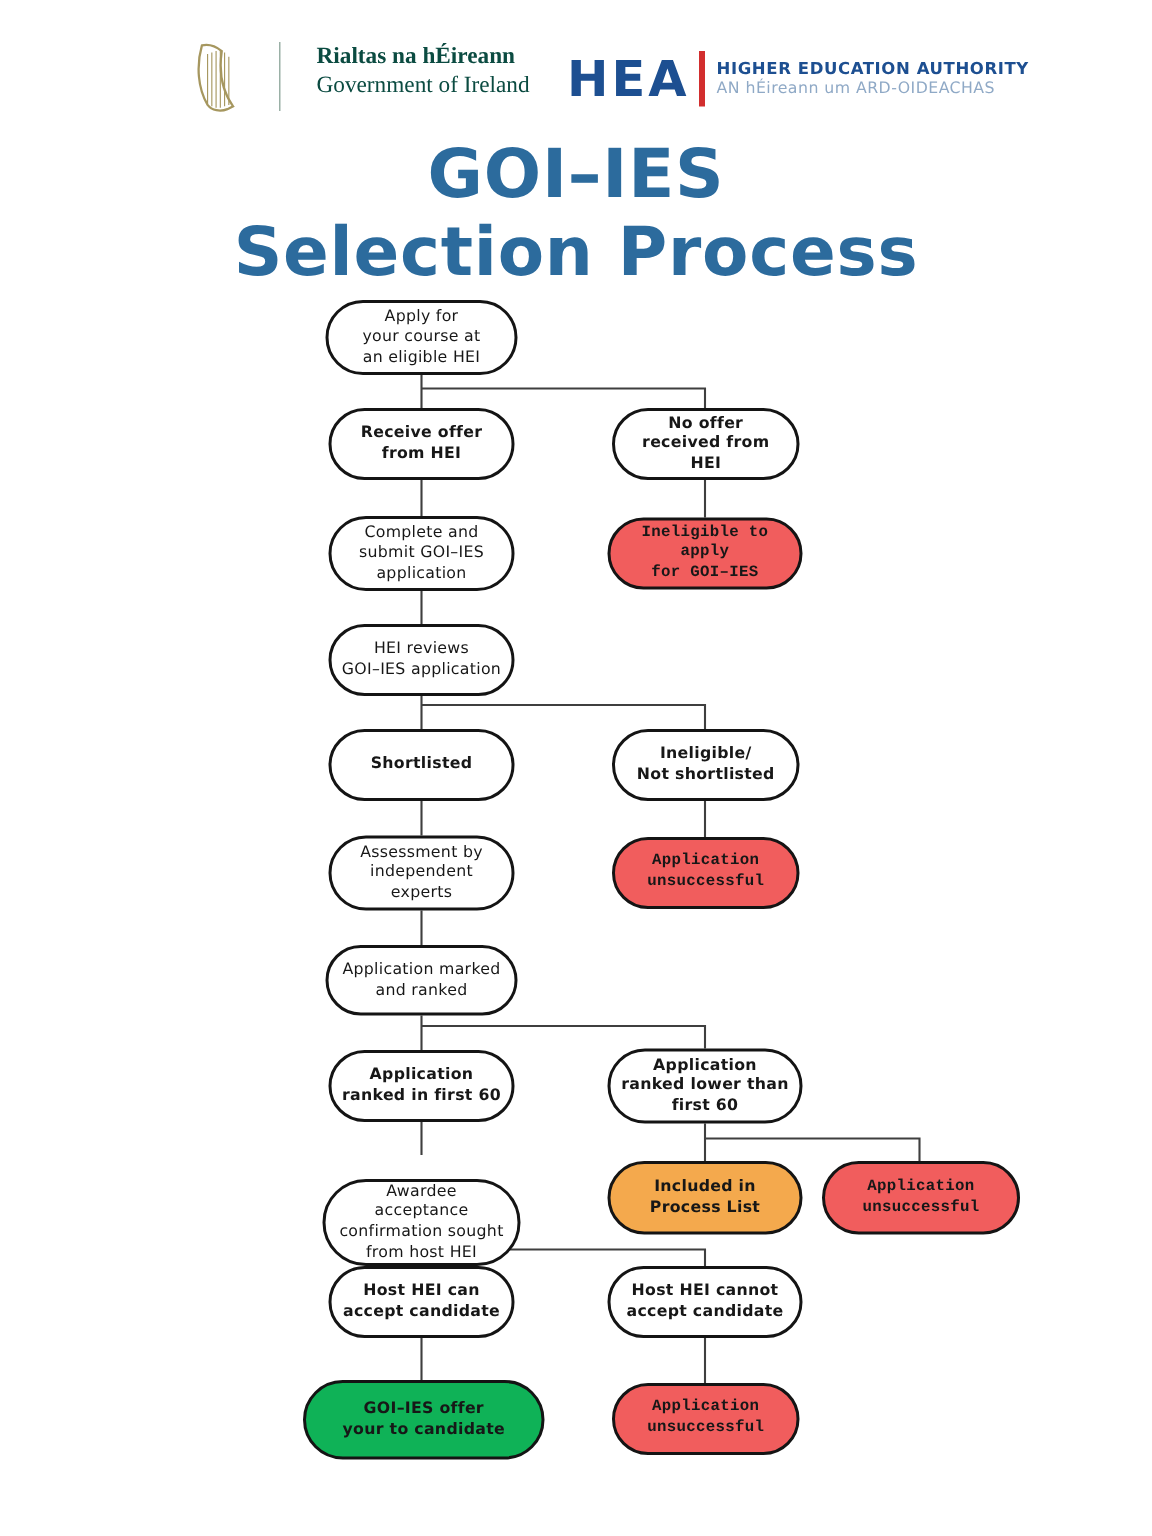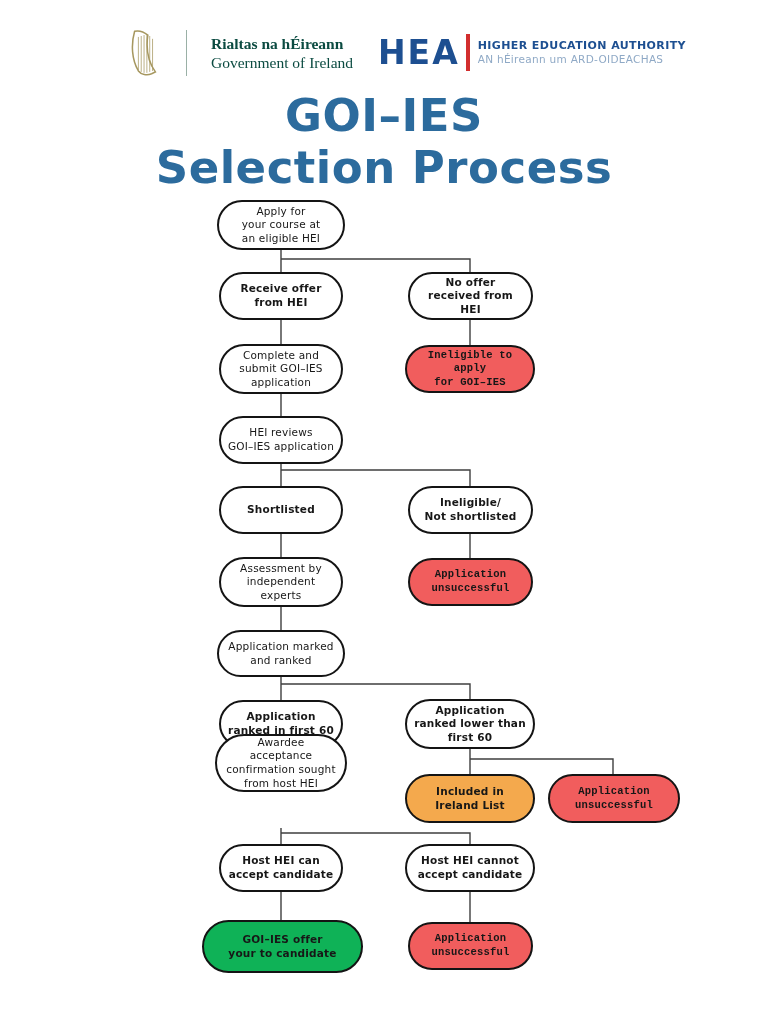--- a/index.html
+++ b/index.html
@@ -1,21 +1,21 @@
 <!DOCTYPE html>
 <html style="--title-blue: #2C6B9D; --hea-blue: #1D4F91; --hea-light-blue: #8FA9C6; --hea-red: #D22E2E; --gov-green: #0B4B41; --harp-gold: #A6975F; --node-red: #F15D5D; --node-orange: #F4A94D; --node-green: #0FB257; --node-white: #FFFFFF; --node-border: #141414; --connector: #3F3F3F;"><head>
 <meta charset="utf-8">
 <style>
   html,body{margin:0;padding:0;background:#ffffff;}
   body{width:768px;height:1024px;font-family:"DejaVu Sans","Liberation Sans",sans-serif;}
   .page{position:relative;width:768px;height:1024px;background:#fff;overflow:hidden;}
 
   
   .header{position:absolute;left:0;top:28px;width:768px;height:52px;}
-  .gov-logo{position:absolute;left:128px;top:0;display:flex;align-items:center;gap:24px;height:50px;}
+  .gov-logo{position:absolute;left:128px;top:0;display:flex;gap:24px;height:50px;}
   .harp{width:34px;height:48px;}
   .harp path,.harp line{stroke:var(--harp-gold);fill:none;}
   .gov-divider{width:1px;height:46px;background:#9ab0a6;}
   .gov-text{font-family:"Liberation Serif","DejaVu Serif",serif;color:var(--gov-green);line-height:1.25;}
   .gov-line1{font-weight:bold;font-size:15.5px;}
   .gov-line2{font-size:15.5px;}
   .hea-logo{position:absolute;left:378px;top:6px;display:flex;align-items:center;}
   .hea-acronym{font-size:33px;font-weight:bold;color:var(--hea-blue);letter-spacing:2px;line-height:1;}
   .hea-bar{width:4px;height:37px;background:var(--hea-red);margin:0 8px 0 6px;}
   .hea-lines{display:flex;flex-direction:column;justify-content:flex-start;line-height:1.25;}
@@ -115,26 +115,26 @@
 experts</div>
     <div class="node bold red" style="left:408px;top:558px;width:125px;height:48px">Application
 unsuccessful</div>
     <div class="node" style="left:217px;top:630px;width:128px;height:47px">Application marked
 and ranked</div>
     <div class="node bold" style="left:219px;top:700px;width:124px;height:48px">Application
 ranked in first 60</div>
     <div class="node bold" style="left:405px;top:699px;width:130px;height:50px">Application
 ranked lower than
 first 60</div>
-    <div class="node" style="left:215px;top:734px;width:132px;height:58px">Awardee
+    <div class="node" style="left:215px;top:786px;width:132px;height:58px">Awardee
 acceptance
 confirmation sought
 from host HEI</div>
     <div class="node bold orange" style="left:405px;top:774px;width:130px;height:49px">Included in
-Ireland List</div>
+Process List</div>
     <div class="node bold red" style="left:548px;top:774px;width:132px;height:49px">Application
 unsuccessful</div>
     <div class="node bold" style="left:219px;top:844px;width:124px;height:48px">Host HEI can
 accept candidate</div>
     <div class="node bold" style="left:405px;top:844px;width:130px;height:48px">Host HEI cannot
 accept candidate</div>
     <div class="node bold green" style="left:202px;top:920px;width:161px;height:53px">GOI–IES offer
 your to candidate</div>
     <div class="node bold red" style="left:408px;top:922px;width:125px;height:48px">Application
 unsuccessful</div>

